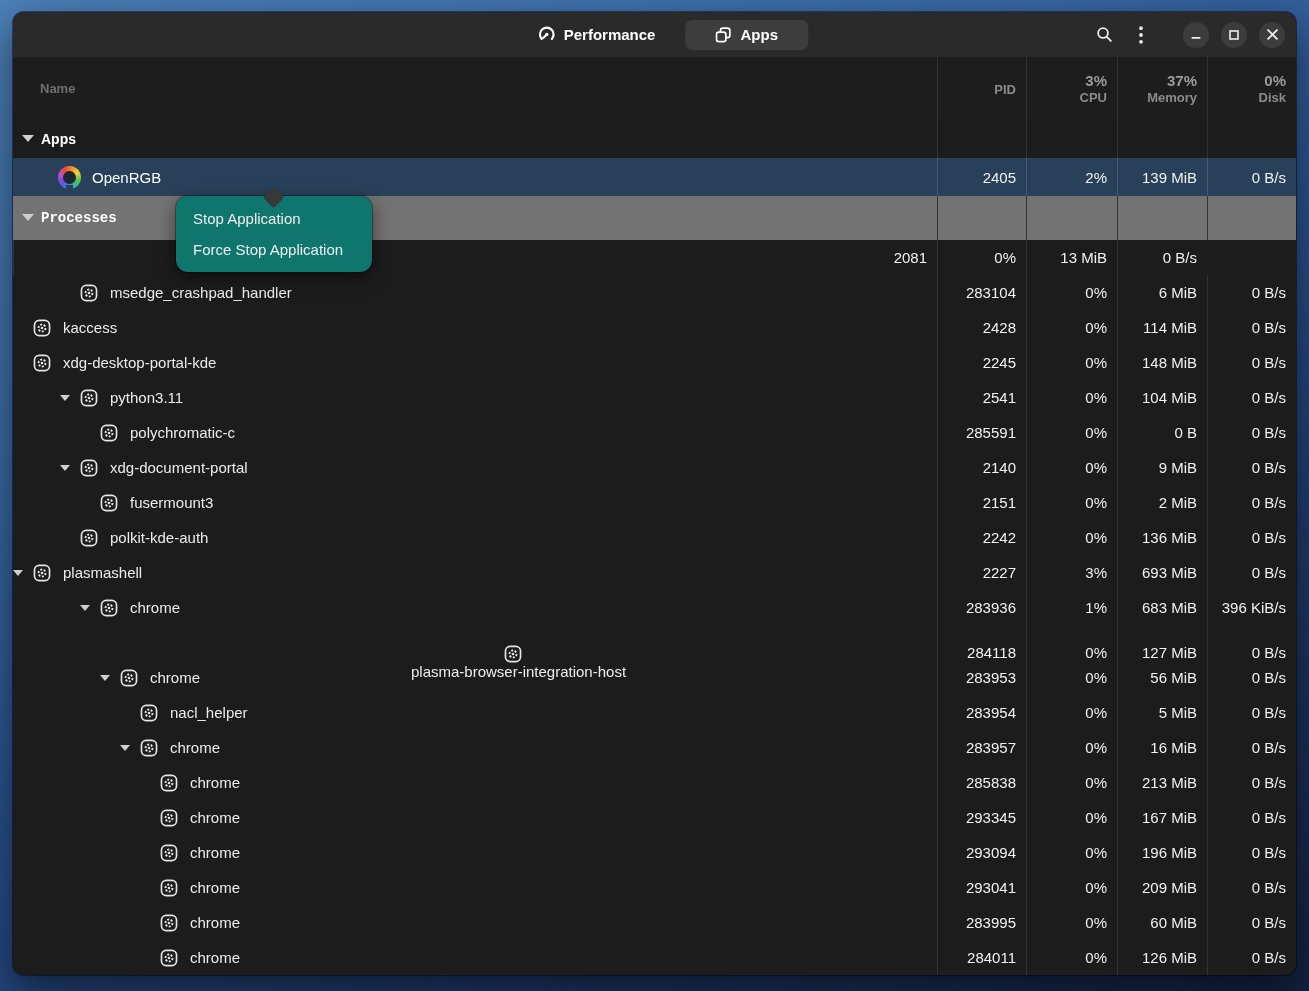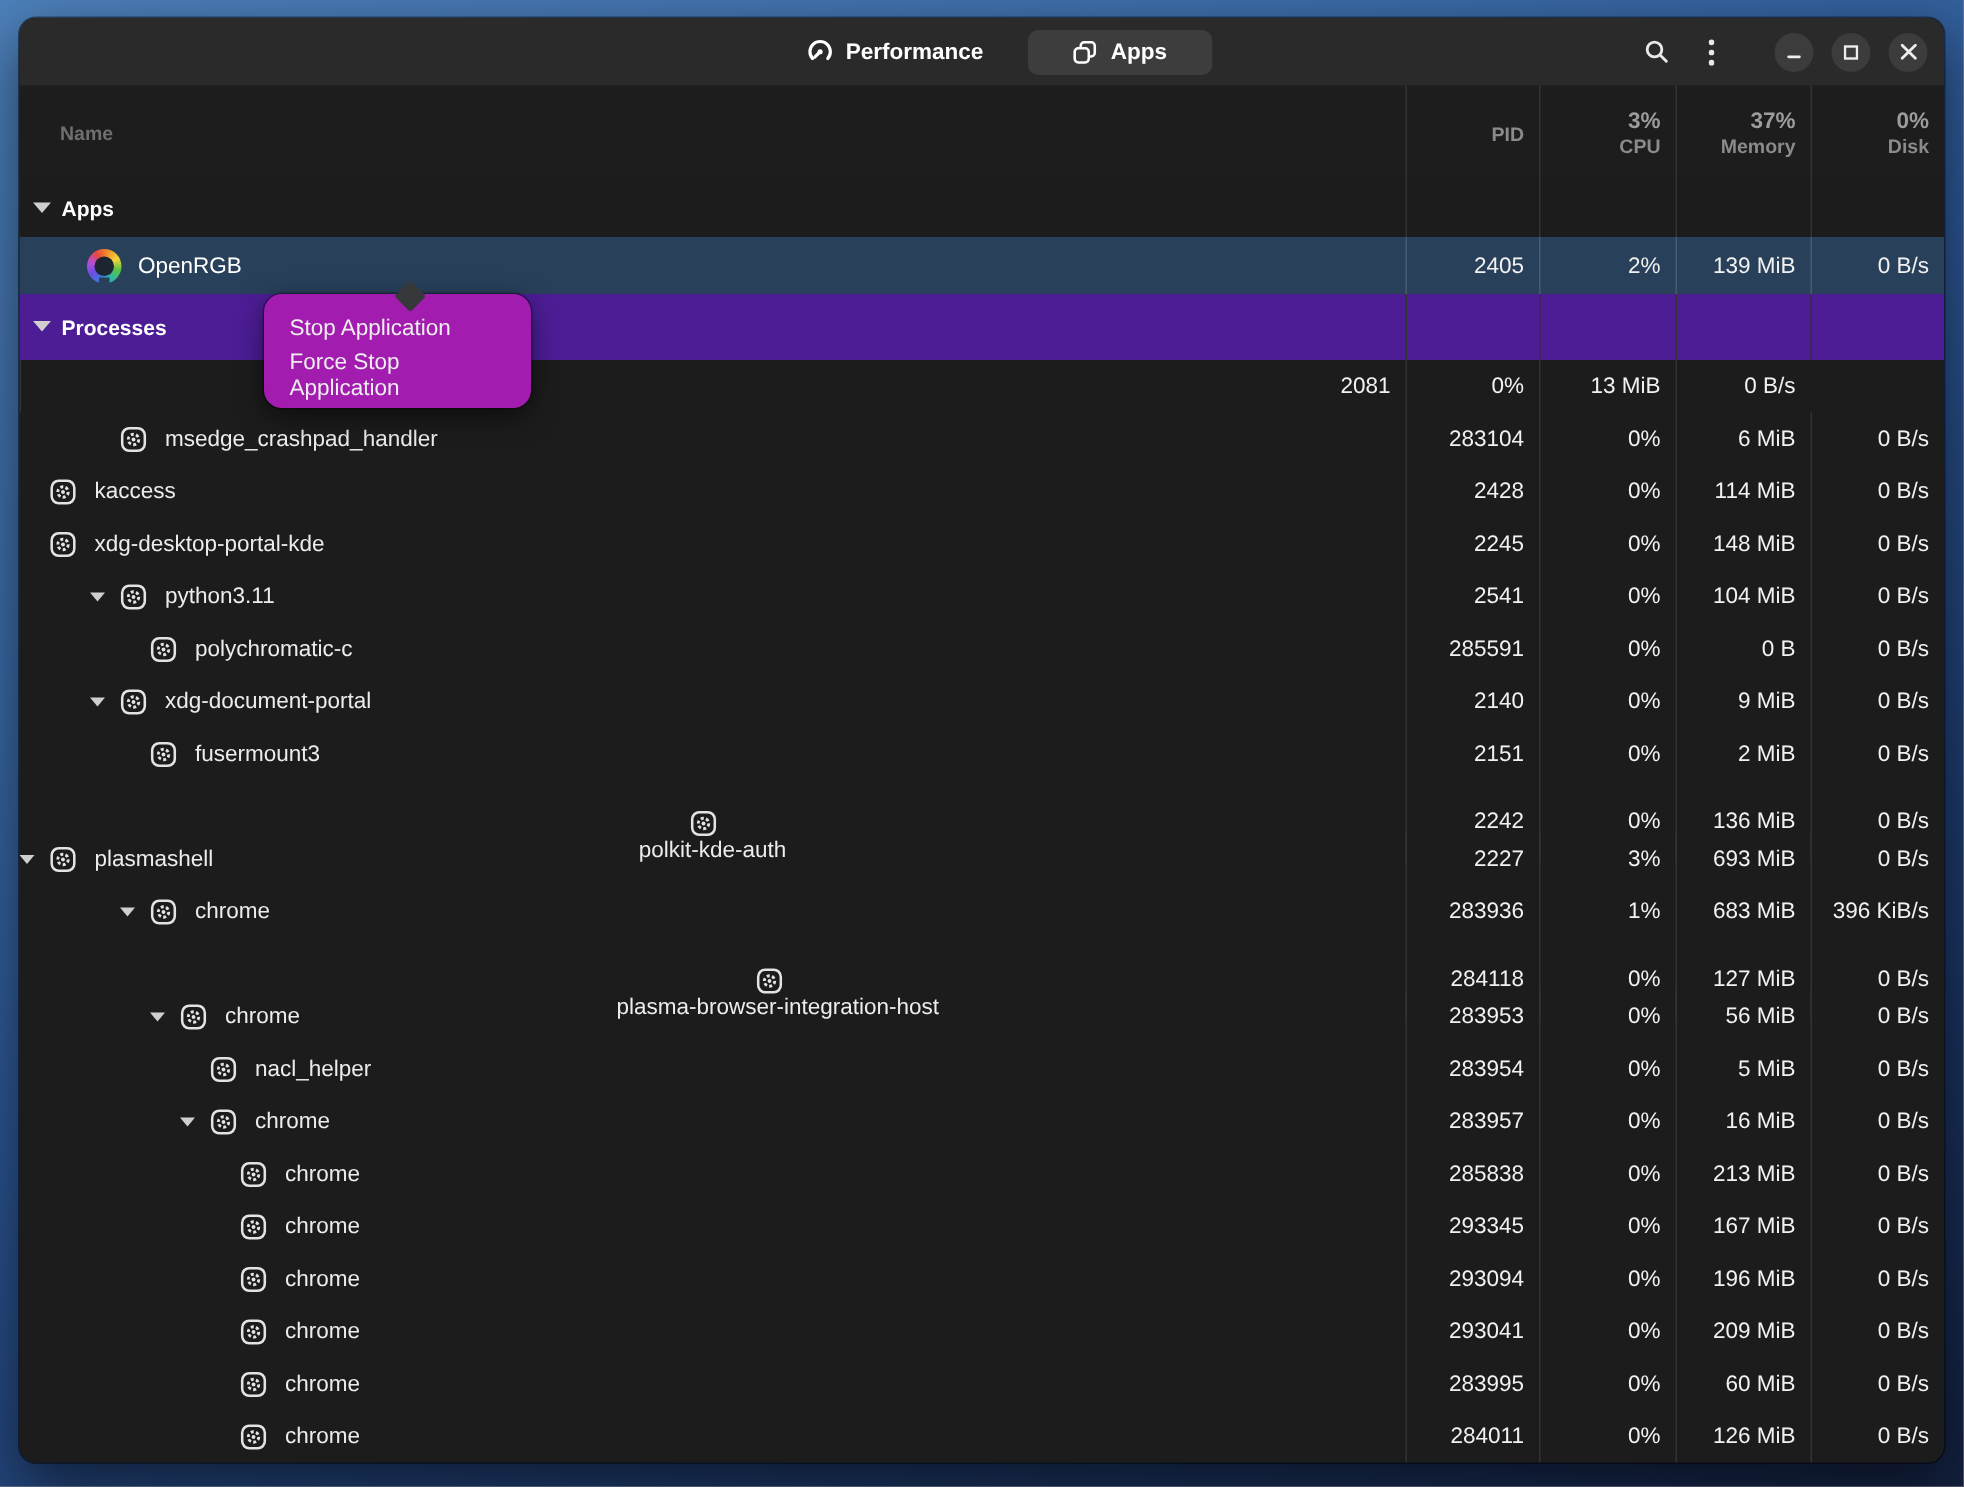--- a/index.html
+++ b/index.html
@@ -37,40 +37,40 @@
   
   .col-header{ height:62px; flex:0 0 62px; background:#1d1d1d; }
   .name-hdr{ display:flex; align-items:center; padding-left:27px; color:#6f6f6f;
     font-size:13px; font-weight:bold; }
   .hdr-col{ display:flex; flex-direction:column; align-items:flex-end; justify-content:center;
     padding-right:10px; border-left:1px solid #333333; gap:3px; }
   .hdr-pct{ font-size:15px; font-weight:bold; color:#9c9c9c; line-height:15px; }
   .hdr-lbl{ font-size:13px; font-weight:bold; color:#8b8b8b; line-height:13px; }
   
   .section-row{ height:41px; }
-  .section-row.processes{ height:46px; background:#4c1d95; }
+  .section-row.processes{ height:46px; background:#737373;font-family:Liberation Mono, monospace; }
   .section-name{ display:flex; align-items:center; padding-left:9px; gap:7px;
     color:#ffffff; font-size:14px; font-weight:bold; }
   .tri{ width:0; height:0; border-left:6px solid transparent; border-right:6px solid transparent;
     border-top:7px solid #cfcfcf; flex:0 0 auto; }
   
   .app-row{ height:39px; background:#28405a; }
   .app-name{ display:flex; align-items:center; padding-left:45px; gap:11px; color:#ffffff; font-size:15px; }
   .openrgb{ width:23px; height:23px; border-radius:50%; position:relative; flex:0 0 auto;
     background:conic-gradient(from -30deg, #e8483d, #f0912c, #f3d43a, #58c345, #2cb8a5, #3b7bdb, #6a4fe0, #b64fd6, #e8483d); }
   .openrgb::after{ content:""; position:absolute; inset:5px; border-radius:50%; background:#1d2531; }
   .openrgb::before{ content:""; position:absolute; left:8px; bottom:-1px; width:7px; height:5px; background:#28405a; }
   
   .proc-row{ height:35px; flex:0 0 35px; }
   .proc-name{ display:flex; align-items:center; gap:0; color:#ececec; font-size:15px; }
   .expander{ width:20px; flex:0 0 20px; display:flex; align-items:center; justify-content:flex-start; }
   .expander .tri{ border-left-width:5px; border-right-width:5px; border-top-width:6px; }
   .gear{ flex:0 0 18px; margin-right:12px; display:flex; }
   
-  .ctx{ position:absolute; left:176px; top:196px; width:178px; background:#a21caf;
+  .ctx{ position:absolute; left:176px; top:196px; width:196px; background:#0f766e;
     border-radius:12px; box-shadow:0 6px 18px rgba(0,0,0,.5), 0 0 0 1px rgba(0,0,0,.35);
     padding:7px 0; z-index:50; }
   .ctx::before{ content:""; position:absolute; top:-6px; left:90px; width:15px; height:15px;
     background:#37383a; transform:rotate(45deg); border-radius:2px; }
   .ctx-item{ height:31px; display:flex; align-items:center; padding:0 17px;
     color:#eeeeee; font-size:15px; border-radius:6px; }
 </style>
 </head>
 <body>
 
@@ -308,21 +308,21 @@
   </svg>
 </span>
           <span>fusermount3</span>
         </div>
         <div class="cell-num">2151</div>
         <div class="cell-num">0%</div>
         <div class="cell-num">2 MiB</div>
         <div class="cell-num">0 B/s</div>
       </div>
       <div class="proc-row grid-row">
-        <div class="proc-name" style=" flex-direction: column;">
+        <div class="proc-name" style="padding-left: 47px;">
           <span class="expander"></span>
           <span class="gear">
   <svg width="18" height="18" viewBox="0 0 16 16" fill="none">
     <rect x="1.3" y="1.3" width="13.4" height="13.4" rx="4.2" stroke="#e3e3e3" stroke-width="1.5"></rect>
     <circle cx="8" cy="8" r="3.1" stroke="#e3e3e3" stroke-width="1.7" stroke-dasharray="1.8 1.35" fill="none"></circle>
     <circle cx="8" cy="8" r="1.15" fill="#e3e3e3"></circle>
   </svg>
 </span>
           <span>polkit-kde-auth</span>
         </div>

